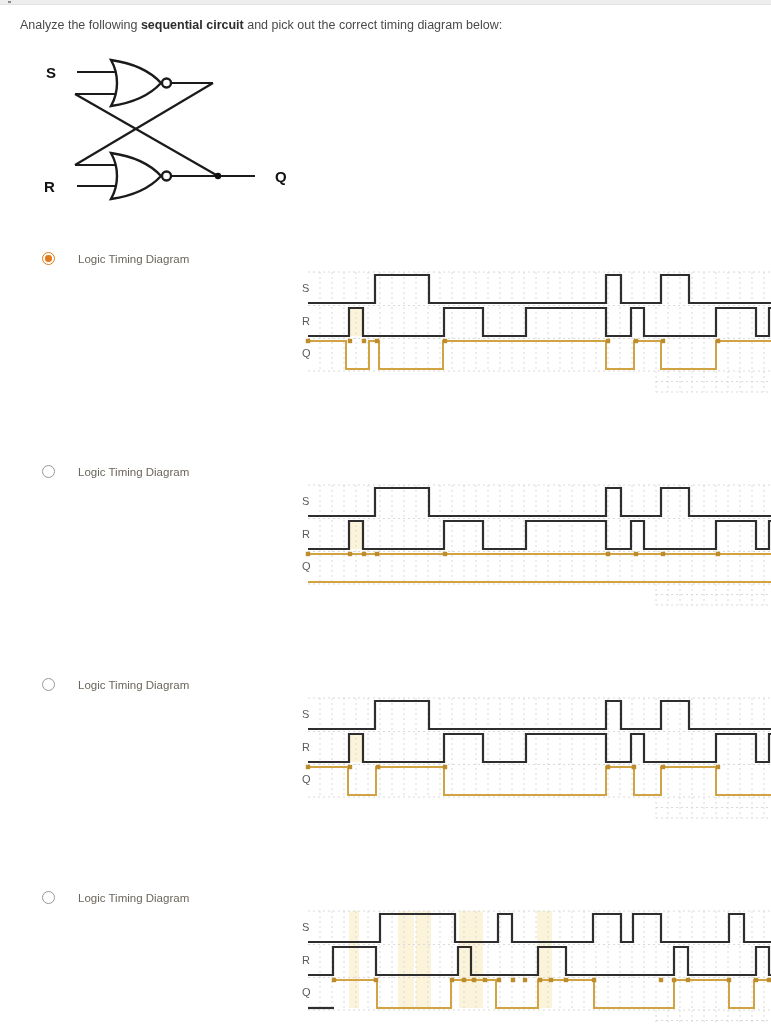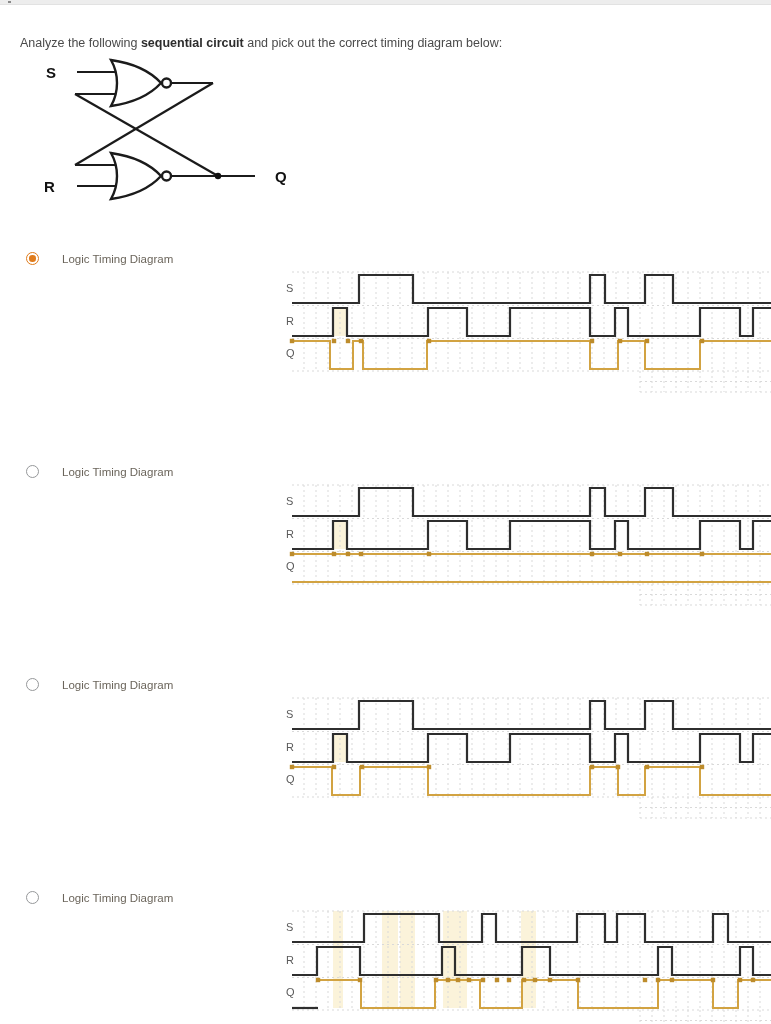--- a/index.html
+++ b/index.html
@@ -1,23 +1,23 @@
 <!DOCTYPE html>
 <html><head>
 <meta charset="utf-8">
 <style>
   html,body{margin:0;padding:0;}
   #screen{position:relative;width:771px;height:1024px;background:#fff;overflow:hidden;
           font-family:"Liberation Sans", sans-serif;}
   .topbar{position:absolute;left:0;top:0;width:771px;height:4px;background:#ededed;border-bottom:1px solid #e2e2e2;}
   .topbar-dot{position:absolute;left:8px;top:1px;width:3px;height:2px;background:#8a8a8a;}
-  .header{position:absolute;left:20px;top:18px;font-size:12.5px;color:#4a4a4a;margin-top:18px;}
+  .header{position:absolute;left:20px;top:18px;font-size:12.5px;color:#4a4a4a;}
   .header b{color:#2d2d2d;}
   #circuit{position:absolute;left:25px;top:55px;}
-  .option{position:absolute;left:0;width:646px;height:213px;padding-left:19px;}
+  .option{position:absolute;left:16px;width:646px;height:213px;padding-left:19px;}
   .radio{position:absolute;left:26px;top:0;width:13px;height:13px;border:1px solid #96989a;
          border-radius:50%;background:#fff;box-sizing:border-box;}
   .radio.sel{border:1.5px solid #e07c1c;}
   .radio.sel::after{content:"";position:absolute;left:2px;top:2px;width:6.6px;height:6.6px;
          background:#e07c1c;border-radius:50%;}
   .opt-label{position:absolute;left:62px;top:1px;font-size:11.5px;color:#6b655b;}
   .tdiag{position:absolute;left:284px;top:18px;}
 </style>
 </head>
 <body>

